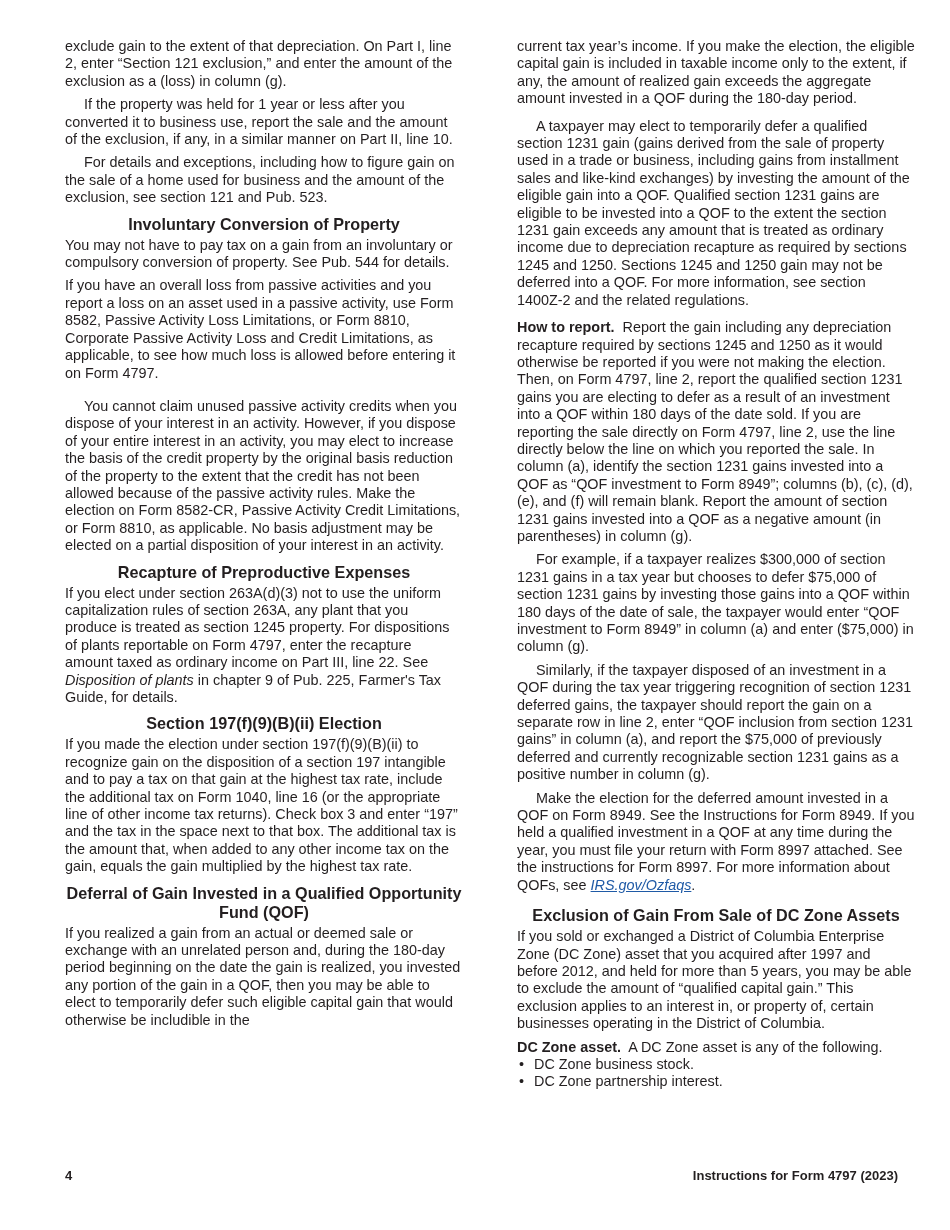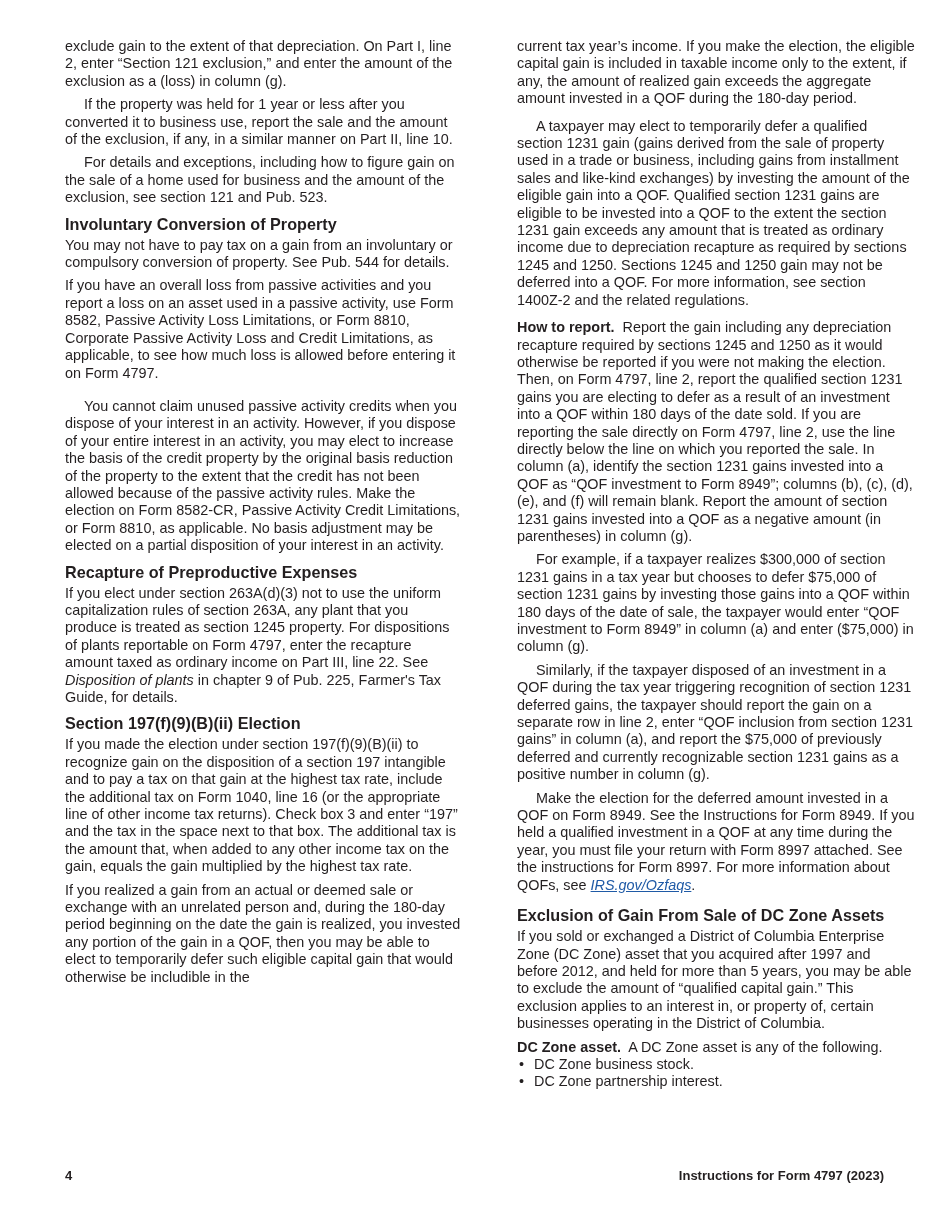--- a/index.html
+++ b/index.html
@@ -5,31 +5,31 @@
   html, body { margin: 0; padding: 0; background: #ffffff; }
   body {
     width: 950px; height: 1230px; position: relative; overflow: hidden;
     font-family: "Liberation Sans", sans-serif; color: #231f20;
   }
   .col { position: absolute; top: 38px; width: 398px; font-size: 14.4px; line-height: 17.4px; }
   .col-left { left: 65px; }
   .col-right { left: 489px; margin-left: 28px; }
   p { margin: 0 0 6px 0; }
   p.indent { text-indent: 19px; }
-  h3 { margin: 8px 0 3px 0; font-size: 16.2px; line-height: 19px; font-weight: bold; }
+  h3 { margin: 8px 0 3px 0; font-size: 16.2px; line-height: 19px; font-weight: bold; text-align: center; }
   .lead { font-weight: bold; text-align: right; }
   .gap { height: 10px; }
   em { font-style: italic; }
   a { color: #1f5aa6; text-decoration: underline; font-style: italic; }
   ul { list-style: none; margin: 0; padding: 0; }
   ul li { position: relative; padding-left: 17px; }
   ul li .bullet { position: absolute; left: 2px; top: 0; }
   .footer { position: absolute; top: 1168px; font-size: 13px; font-weight: bold; }
   .footer-left { left: 65px; }
-  .footer-right { right: 66px; }
+  .footer-right { right: 52px; }
 </style>
 </head>
 <body>
 
 <div class="col col-left">
   <p>exclude gain to the extent of that depreciation. On Part I, line 2, enter “Section 121 exclusion,” and enter the amount of the exclusion as a (loss) in column (g).</p>
   <p class="indent">If the property was held for 1 year or less after you converted it to business use, report the sale and the amount of the exclusion, if any, in a similar manner on Part II, line 10.</p>
   <p class="indent">For details and exceptions, including how to figure gain on the sale of a home used for business and the amount of the exclusion, see section 121 and Pub. 523.</p>
 
   <h3>Involuntary Conversion of Property</h3>
@@ -38,20 +38,21 @@
   <p>If you have an overall loss from passive activities and you report a loss on an asset used in a passive activity, use Form 8582, Passive Activity Loss Limitations, or Form 8810, Corporate Passive Activity Loss and Credit Limitations, as applicable, to see how much loss is allowed before entering it on Form 4797.</p>
   <div class="gap"></div>
   <p class="indent">You cannot claim unused passive activity credits when you dispose of your interest in an activity. However, if you dispose of your entire interest in an activity, you may elect to increase the basis of the credit property by the original basis reduction of the property to the extent that the credit has not been allowed because of the passive activity rules. Make the election on Form 8582-CR, Passive Activity Credit Limitations, or Form 8810, as applicable. No basis adjustment may be elected on a partial disposition of your interest in an activity.</p>
 
   <h3>Recapture of Preproductive Expenses</h3>
   <p><span>If you elect under section 263A(d)(3) not to use the uniform capitalization rules of section 263A, any plant that you produce is treated as section 1245 property. For dispositions of plants reportable on Form 4797, enter the recapture amount taxed as ordinary income on Part III, line 22. See </span><em>Disposition of plants</em><span> in chapter 9 of Pub. 225, Farmer's Tax Guide, for details.</span></p>
 
   <h3>Section 197(f)(9)(B)(ii) Election</h3>
   <p>If you made the election under section 197(f)(9)(B)(ii) to recognize gain on the disposition of a section 197 intangible and to pay a tax on that gain at the highest tax rate, include the additional tax on Form 1040, line 16 (or the appropriate line of other income tax returns). Check box 3 and enter “197” and the tax in the space next to that box. The additional tax is the amount that, when added to any other income tax on the gain, equals the gain multiplied by the highest tax rate.</p>
 
+  <h3>Deferral of Gain Invested in a Qualified Opportunity Fund (QOF)</h3>
   <p>If you realized a gain from an actual or deemed sale or exchange with an unrelated person and, during the 180-day period beginning on the date the gain is realized, you invested any portion of the gain in a QOF, then you may be able to elect to temporarily defer such eligible capital gain that would otherwise be includible in the</p>
 </div>
 
 <div class="col col-right">
   <p>current tax year’s income. If you make the election, the eligible capital gain is included in taxable income only to the extent, if any, the amount of realized gain exceeds the aggregate amount invested in a QOF during the 180-day period.</p>
   <p class="indent" style="margin-top:10px">A taxpayer may elect to temporarily defer a qualified section 1231 gain (gains derived from the sale of property used in a trade or business, including gains from installment sales and like-kind exchanges) by investing the amount of the eligible gain into a QOF. Qualified section 1231 gains are eligible to be invested into a QOF to the extent the section 1231 gain exceeds any amount that is treated as ordinary income due to depreciation recapture as required by sections 1245 and 1250. Sections 1245 and 1250 gain may not be deferred into a QOF. For more information, see section 1400Z-2 and the related regulations.</p>
   <p style="margin-top:10px"><span class="lead">How to report.</span>&nbsp; <span>Report the gain including any depreciation recapture required by sections 1245 and 1250 as it would otherwise be reported if you were not making the election. Then, on Form 4797, line 2, report the qualified section 1231 gains you are electing to defer as a result of an investment into a QOF within 180 days of the date sold. If you are reporting the sale directly on Form 4797, line 2, use the line directly below the line on which you reported the sale. In column (a), identify the section 1231 gains invested into a QOF as “QOF investment to Form 8949”; columns (b), (c), (d), (e), and (f) will remain blank. Report the amount of section 1231 gains invested into a QOF as a negative amount (in parentheses) in column (g).</span></p>
   <p class="indent">For example, if a taxpayer realizes $300,000 of section 1231 gains in a tax year but chooses to defer $75,000 of section 1231 gains by investing those gains into a QOF within 180 days of the date of sale, the taxpayer would enter “QOF investment to Form 8949” in column (a) and enter ($75,000) in column (g).</p>
   <p class="indent">Similarly, if the taxpayer disposed of an investment in a QOF during the tax year triggering recognition of section 1231 deferred gains, the taxpayer should report the gain on a separate row in line 2, enter “QOF inclusion from section 1231 gains” in column (a), and report the $75,000 of previously deferred and currently recognizable section 1231 gains as a positive number in column (g).</p>
   <p class="indent"><span>Make the election for the deferred amount invested in a QOF on Form 8949. See the Instructions for Form 8949. If you held a qualified investment in a QOF at any time during the year, you must file your return with Form 8997 attached. See the instructions for Form 8997. For more information about QOFs, see </span><a href="#">IRS.gov/Ozfaqs</a><span>.</span></p>

